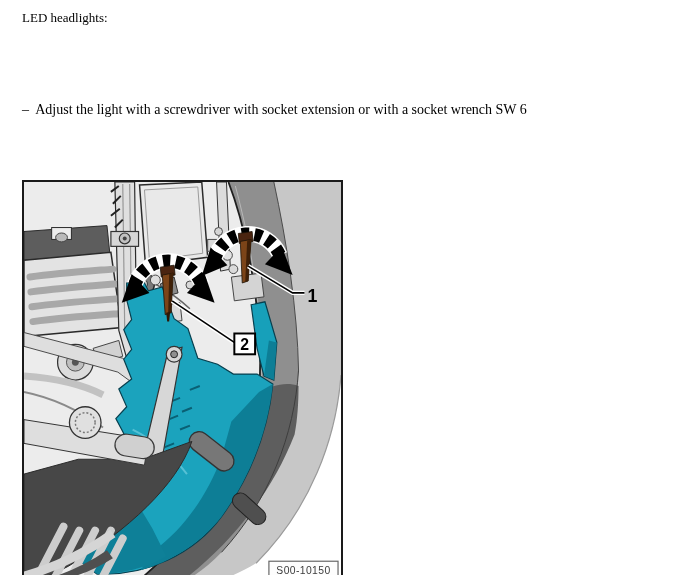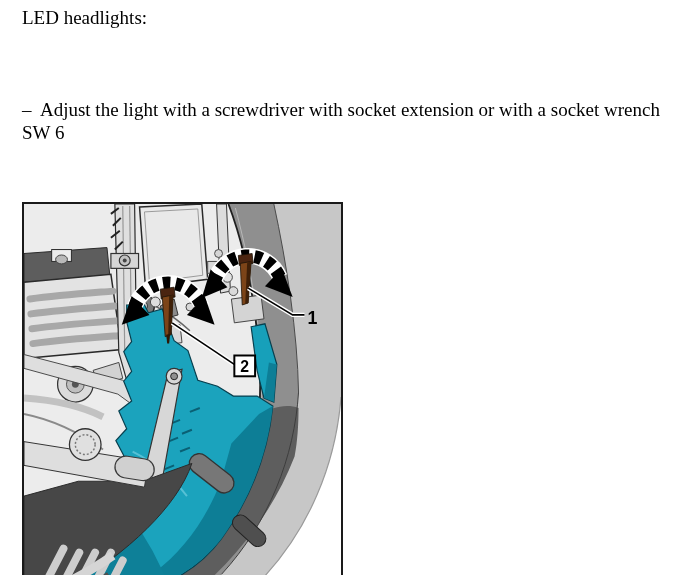--- a/index.html
+++ b/index.html
@@ -1,22 +1,22 @@
 <!DOCTYPE html>
 <html><head>
 <meta charset="utf-8">
 <style>
   html,body{margin:0;padding:0;}
   body{
     width:684px;height:575px;overflow:hidden;background:#ffffff;
     font-family:"Liberation Serif", serif;color:#000;
   }
   .doc{padding:8px 0 0 22px;}
-  .doc-title{font-size:19px;line-height:20px;}
-  .instruction{margin-top:26px;font-size:19px;line-height:22.5px;white-space:pre-wrap;}
+  .doc-title{font-size:13px;line-height:20px;}
+  .instruction{margin-top:26px;font-size:14px;line-height:22.5px;white-space:pre-wrap;}
   .instruction .line{display:block;}
   .figure-frame{
     margin-top:13px;width:317px;height:402px;border:2px solid #1a1a1a;
     position:relative;background:#fff;
   }
   .figure-frame svg{display:block;width:317px;height:402px;}
   .fig-label{font-family:"Liberation Sans", sans-serif;font-weight:bold;}
 </style>
 </head>
 <body>

